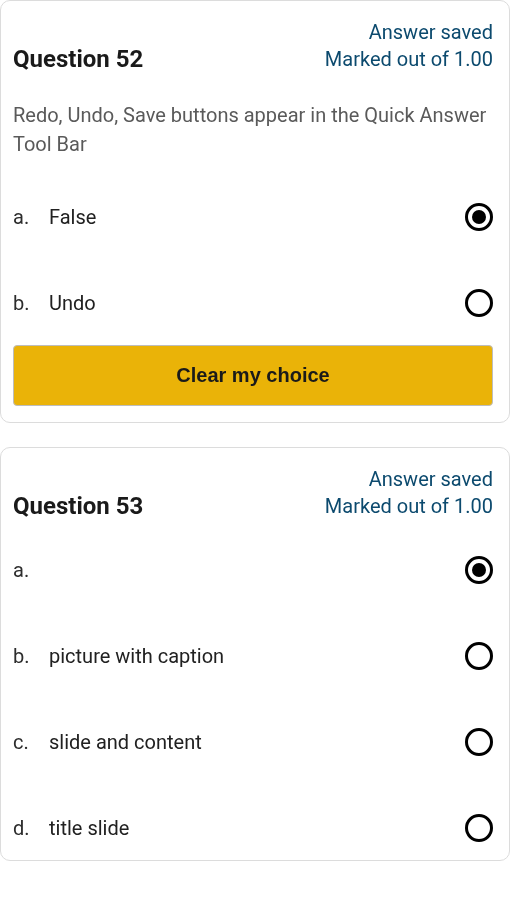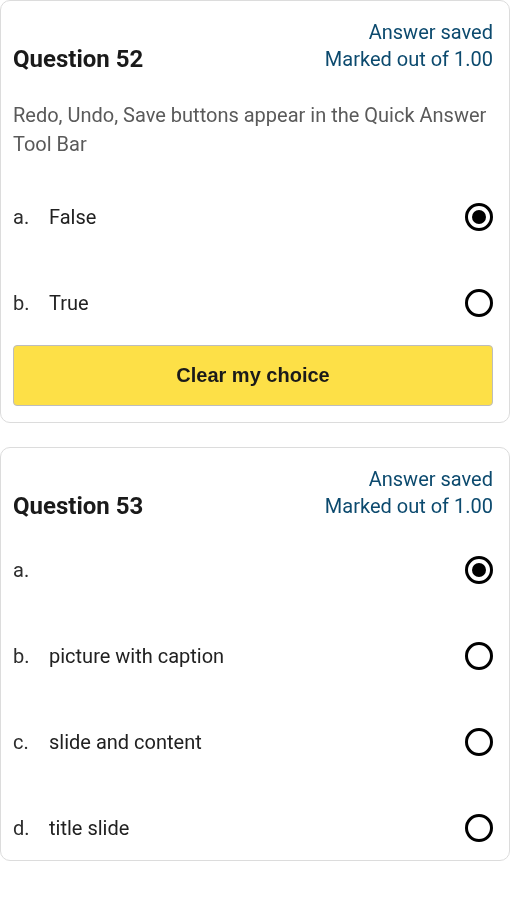--- a/index.html
+++ b/index.html
@@ -71,21 +71,21 @@
   .radio.selected::after {
     content: "";
     width: 14px;
     height: 14px;
     background: #000;
     border-radius: 50%;
   }
   .clear-btn {
     width: 100%;
     border: 1px solid #bdbdbd;
-    background: #fde047;
+    background: #eab308;
     border-radius: 4px;
     padding: 18px 0;
     font-size: 20px;
     font-weight: 600;
     color: #1a1a1a;
     cursor: pointer;
     text-align: center;
   }
 </style>
 </head>
@@ -105,21 +105,21 @@
     <div class="opt-left">
       <span class="opt-letter">a.</span>
       <span>False</span>
     </div>
     <div class="radio selected"></div>
   </div>
 
   <div class="option-row">
     <div class="opt-left">
       <span class="opt-letter">b.</span>
-      <span>True</span>
+      <span>Undo</span>
     </div>
     <div class="radio"></div>
   </div>
 
   <button class="clear-btn">Clear my choice</button>
 </div>
 
 <div class="card" style="padding-bottom:0;">
   <div class="qheader">
     <div class="qtitle">Question 53</div>

